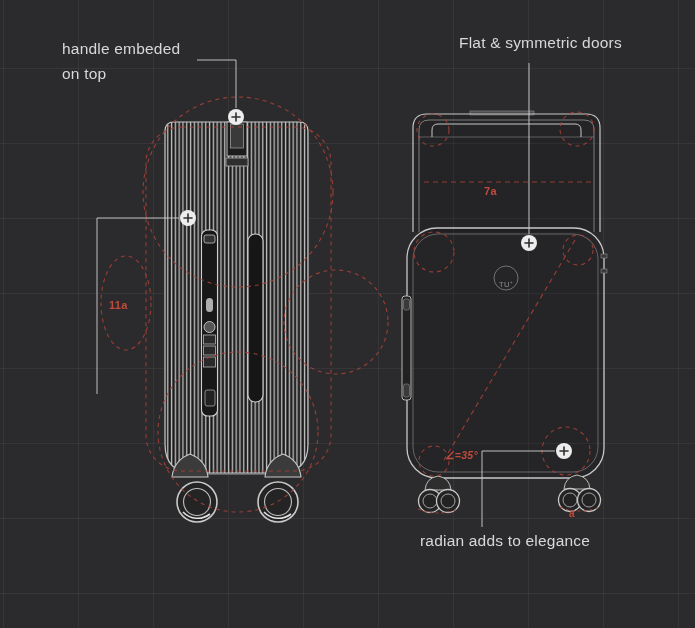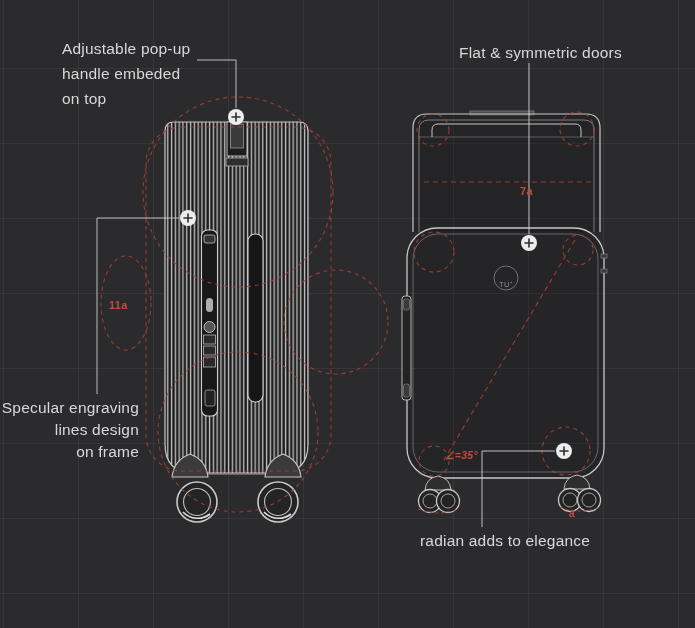--- a/index.html
+++ b/index.html
@@ -165,35 +165,29 @@
       </g>
       <g>
         <circle cx="564" cy="451" r="8" fill="#ededed"></circle>
         <line x1="560" y1="451" x2="568" y2="451" stroke="#2e2e2e" stroke-width="1.6"></line>
         <line x1="564" y1="447" x2="564" y2="455" stroke="#2e2e2e" stroke-width="1.6"></line>
       </g>
     </g>
   </svg>
 
   <div class="lbl" style="left:62px;top:36px;">
-    <div>Adjustable pop-up</div>
     <div>handle embeded</div>
     <div>on top</div>
   </div>
 
-  <div class="lbl" style="left:459px;top:40px;">Flat &amp; symmetric doors</div>
+  <div class="lbl" style="left:459px;top:30px;">Flat &amp; symmetric doors</div>
 
-  <div class="lbl right" style="left:0px;top:397px;width:139px;">
-    <div>Specular engraving</div>
-    <div>lines design</div>
-    <div>on frame</div>
-  </div>
 
   <div class="lbl center" style="left:420px;top:528px;width:170px;">radian adds to elegance</div>
 
   <div class="dim" style="left:109px;top:299px;">11a</div>
-  <div class="dim" style="left:520px;top:185px;">7a</div>
+  <div class="dim" style="left:484px;top:185px;">7a</div>
   <div class="dim angle" style="left:445px;top:449px;">∠=35°</div>
   <div class="dim small" style="left:569px;top:508px;">a</div>
 
   <div class="logo-text" style="left:492px;top:278px;width:28px;">TU⁺</div>
 
 </div>
 
 </body></html>

